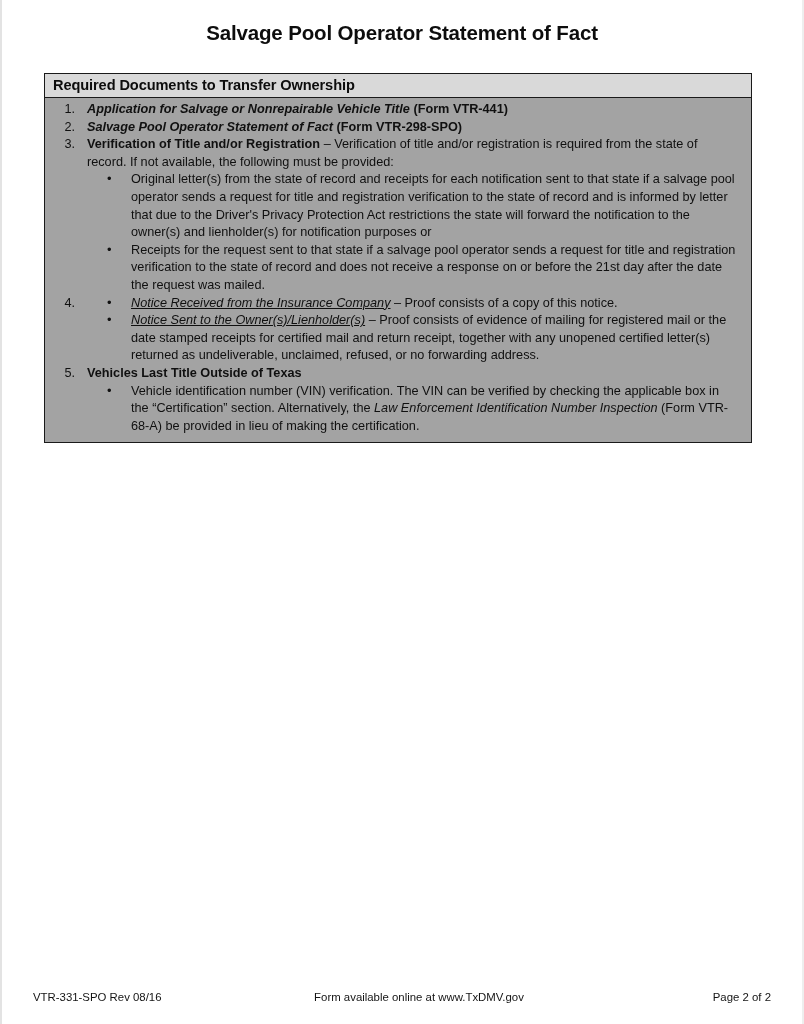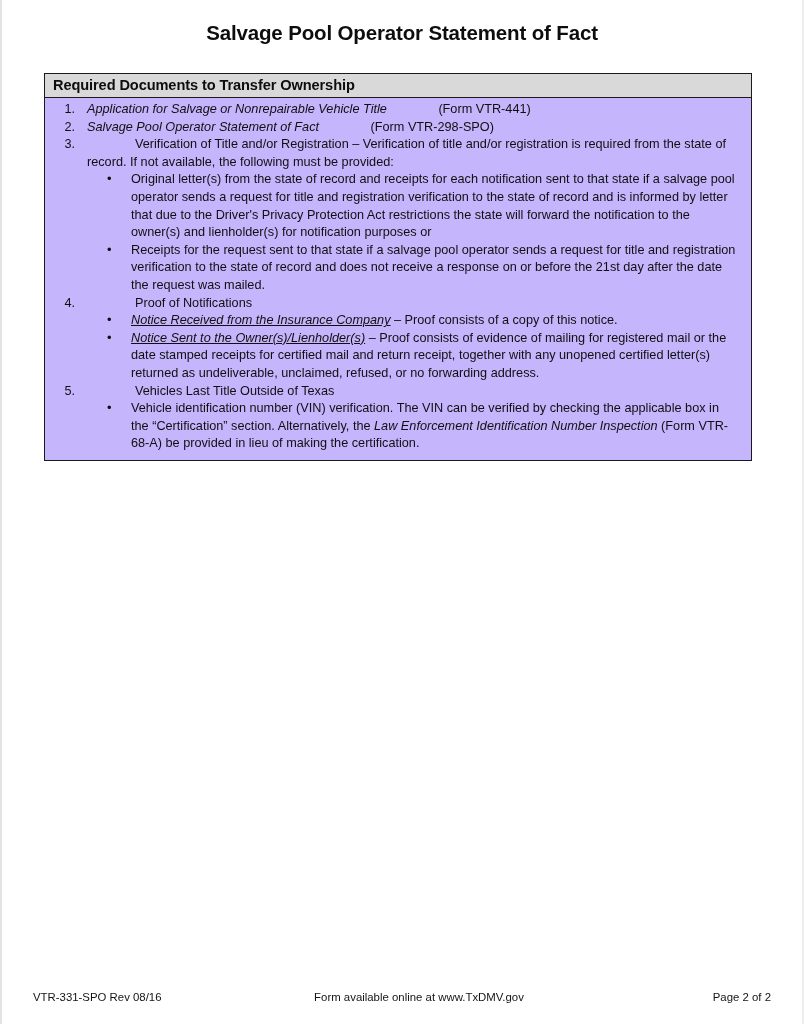--- a/index.html
+++ b/index.html
@@ -50,21 +50,21 @@
   }
 
   
   .req-box {
     position: absolute;
     left: 44px;
     top: 73px;
     width: 708px;
     border: 1.4px solid #1a1a1a;
     box-sizing: border-box;
-    background: #c4b5fd;
+    background: #a3a3a3;
   }
 
   .req-header {
     background: #d9d9d9;
     border-bottom: 1.2px solid #1a1a1a;
     padding: 3px 0 4px 8px;
     font-size: 14.6px;
     font-weight: bold;
     letter-spacing: -0.1px;
     color: #0d0d0d;
@@ -115,22 +115,22 @@
     left: 4px;
     top: -1px;
     font-size: 13px;
     line-height: 17.6px;
   }
   .bul-text {
     display: block;
     padding-right: 6px;
   }
 
-  .b  { font-weight: normal; margin-left: 48px; }
-  .bi { font-weight: normal; font-style: italic; }
+  .b  { font-weight: bold; }
+  .bi { font-weight: bold; font-style: italic; }
   .i  { font-style: italic; }
   .u  { text-decoration: underline; font-style: italic; }
 
   
   .footer {
     position: absolute;
     left: 0;
     top: 991px;
     width: 804px;
     height: 18px;
@@ -197,21 +197,20 @@
             </li>
             <li class="bul-item">
               <span class="bul-marker">•</span>
               <span class="bul-text">Receipts for the request sent to that state if a salvage pool operator sends a request for title and registration verification to the state of record and does not receive a response on or before the 21st day after the date the request was mailed.</span>
             </li>
           </ul>
         </li>
 
         <li class="num-item">
           <span class="num-marker">4.</span>
-          <span class="num-text"><span class="b">Proof of Notifications</span></span>
           <ul class="bul-list">
             <li class="bul-item">
               <span class="bul-marker">•</span>
               <span class="bul-text"><span class="u">Notice Received from the Insurance Company</span><span> – Proof consists of a copy of this notice.</span></span>
             </li>
             <li class="bul-item">
               <span class="bul-marker">•</span>
               <span class="bul-text"><span class="u">Notice Sent to the Owner(s)/Lienholder(s)</span><span> – Proof consists of evidence of mailing for registered mail or the date stamped receipts for certified mail and return receipt, together with any unopened certified letter(s) returned as undeliverable, unclaimed, refused, or no forwarding address.</span></span>
             </li>
           </ul>

